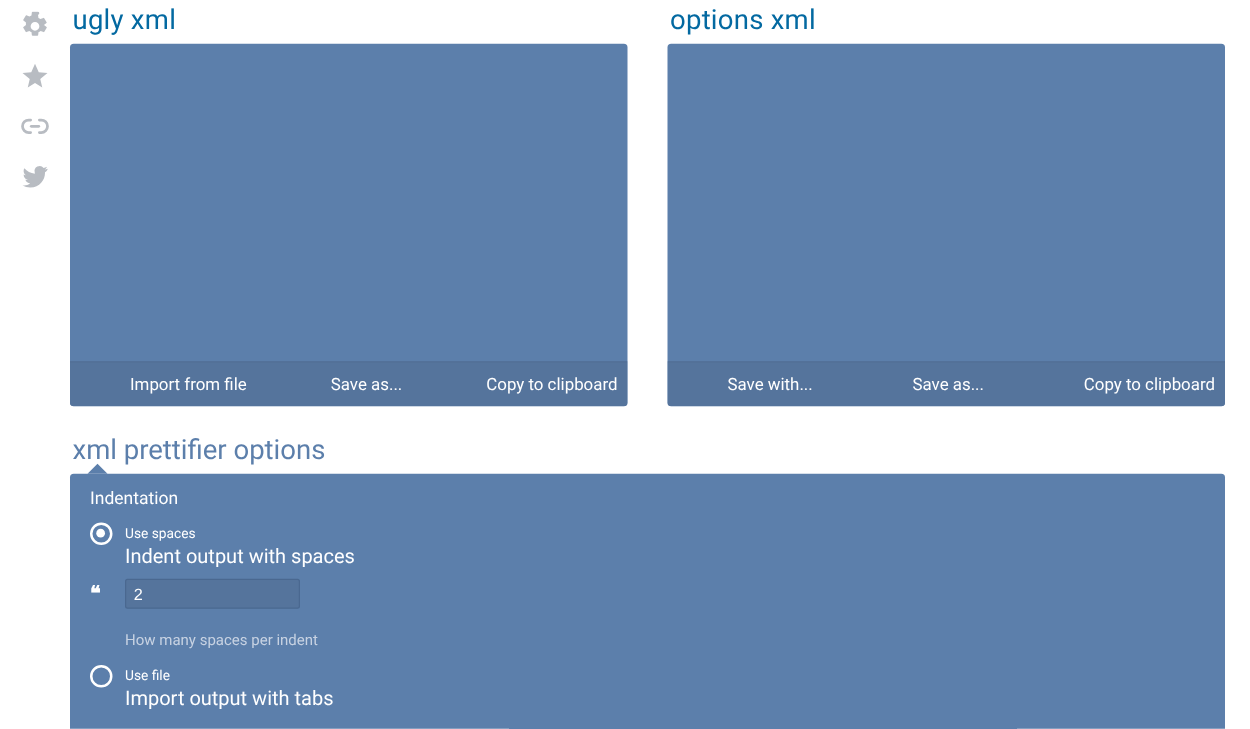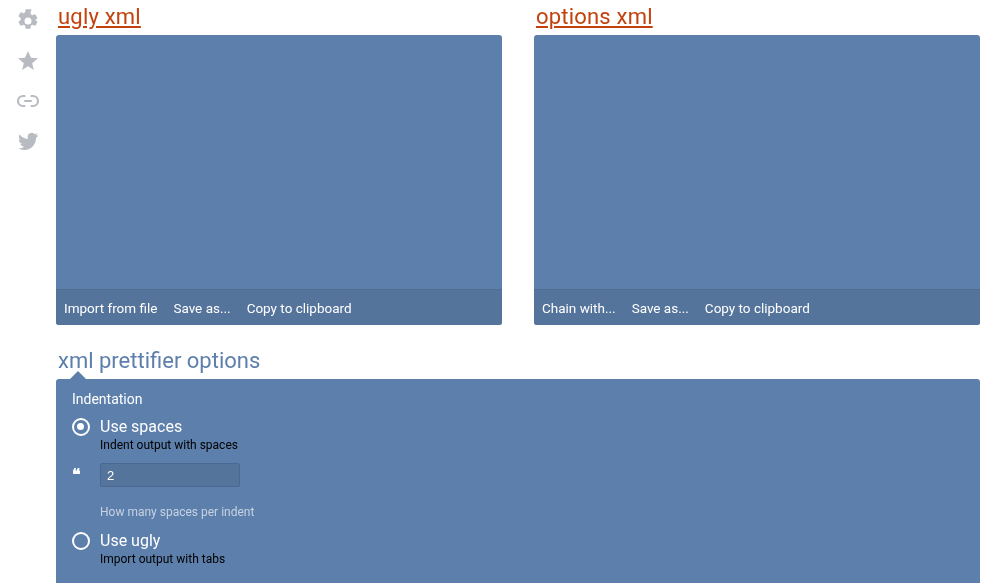--- a/index.html
+++ b/index.html
@@ -42,26 +42,25 @@
     top: 4px;
     display: flex;
     gap: 32px;
   }
   .panel {
     flex: 1 1 0;
     display: flex;
     flex-direction: column;
   }
   .panel-title {
-    color: #c2410c;
+    color: #0369a1;
     font-size: 22px;
     font-weight: 400;
     margin: 0 0 6px 2px;
     letter-spacing: 0.2px;
-    text-decoration: underline;
   }
   .panel-box {
     position: relative;
     height: 290px;
     background: #5c7fab;
     border-radius: 3px;
     overflow: hidden;
     display: flex;
     flex-direction: column;
   }
@@ -77,22 +76,23 @@
     border-bottom: 8px solid #5c7fab;
   }
   .panel-body {
     flex: 1 1 auto;
   }
   .panel-actions {
     height: 36px;
     background: #55749c;
     display: flex;
     align-items: center;
-    justify-content: flex-start;
+    justify-content: space-between;
     border-top: 1px solid rgba(0,0,0,0.05);
+    padding-left: 40px;
   }
   .panel-actions .act {
     color: #ffffff;
     font-size: 13.5px;
     cursor: pointer;
     padding: 4px 8px;
   }
 
   
   .options-wrap {
@@ -147,26 +147,26 @@
   .radio.checked::after {
     content: "";
     position: absolute;
     left: 3px; top: 3px;
     width: 7px; height: 7px;
     background: #ffffff;
     border-radius: 50%;
   }
   .opt-text .label {
     color: #ffffff;
+    font-size: 11px;
+    line-height: 20px;
+  }
+  .opt-text .desc {
+    color: #ffffff;
     font-size: 16px;
-    line-height: 20px;
-  }
-  .opt-text .desc {
-    color: #000000;
-    font-size: 12px;
     line-height: 16px;
   }
   .spaces-block { margin-top: 2px; margin-bottom: 10px; }
   .indent-input-row {
     display: flex;
     align-items: center;
     margin: 6px 0 2px 0;
   }
   .quote-icon {
     width: 22px;
@@ -234,21 +234,21 @@
         <span class="act">Copy to clipboard</span>
       </div>
     </div>
   </div>
 
   <div class="panel">
     <div class="panel-title">options xml</div>
     <div class="panel-box">
       <div class="panel-body"></div>
       <div class="panel-actions">
-        <span class="act">Chain with...</span>
+        <span class="act">Save with...</span>
         <span class="act">Save as...</span>
         <span class="act">Copy to clipboard</span>
       </div>
     </div>
   </div>
 
 </div>
 
 <div class="options-wrap">
   <div class="options-title">xml prettifier options</div>
@@ -268,19 +268,19 @@
       <div class="quote-icon">❝</div>
       <input class="indent-input" value="2" style="">
     </div>
     <div class="indent-desc">How many spaces per indent</div>
 
     <div style="height:12px"></div>
 
     <div class="opt-row">
       <div class="radio"></div>
       <div class="opt-text">
-        <div class="label">Use ugly</div>
+        <div class="label">Use file</div>
         <div class="desc">Import output with tabs</div>
       </div>
     </div>
 
   </div>
 </div>
 
 </body></html>

